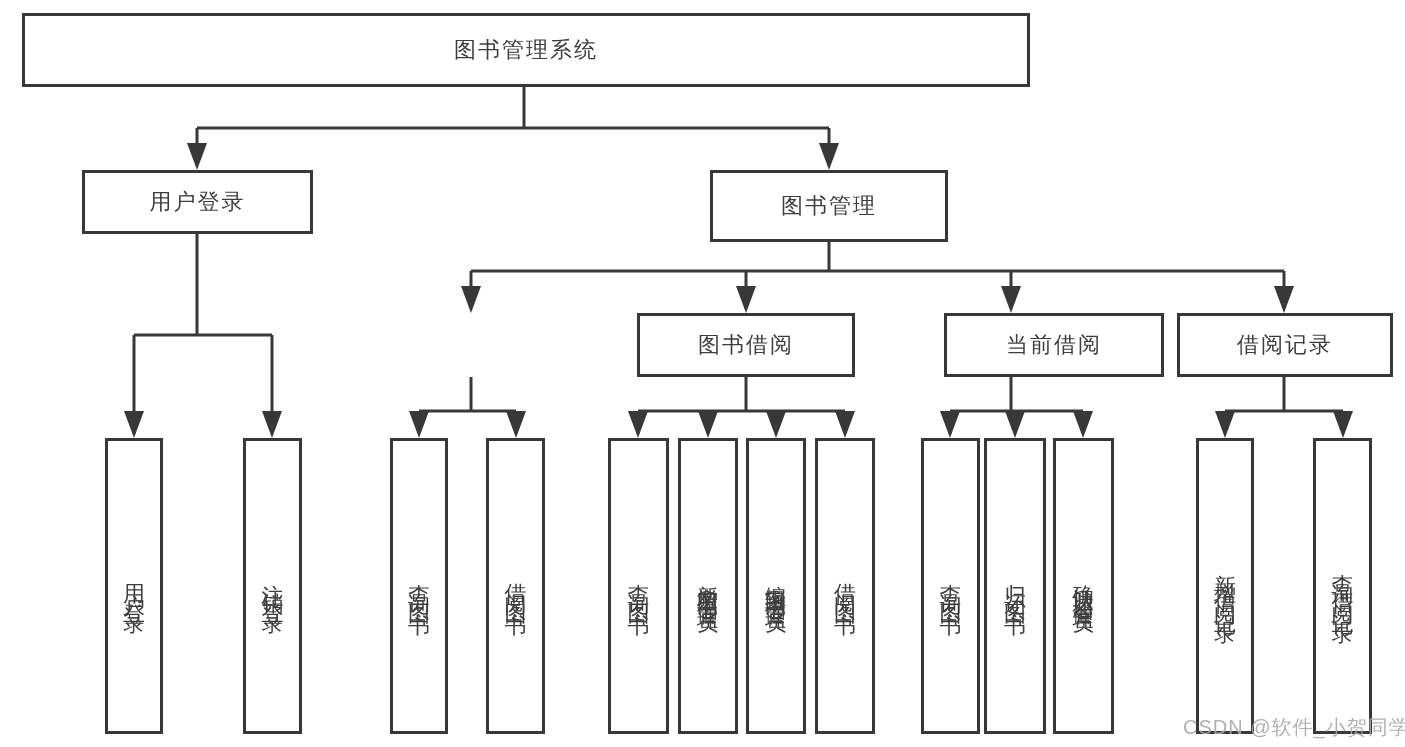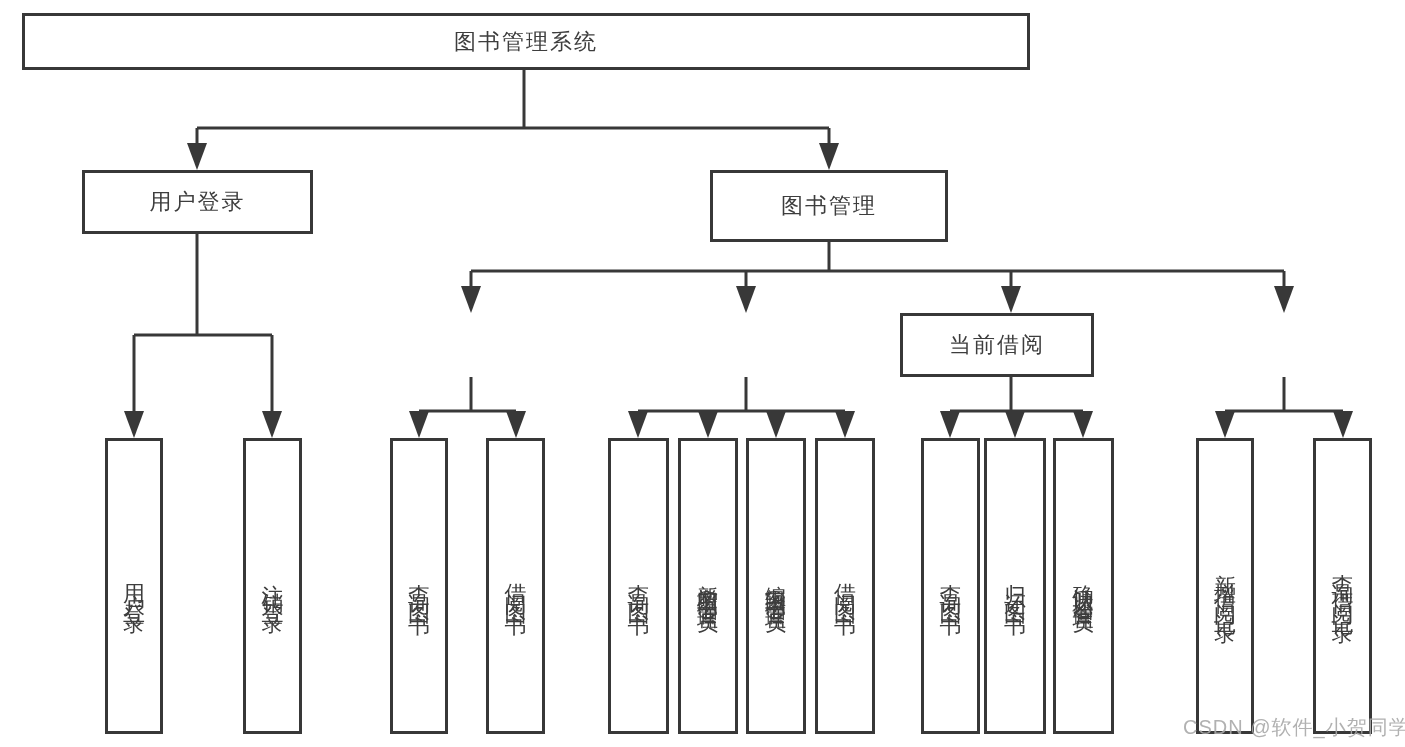--- a/index.html
+++ b/index.html
@@ -100,33 +100,39 @@
     <polygon points="940,411 960,411 950,438"></polygon>
     <polygon points="1005,411 1025,411 1015,438"></polygon>
     <polygon points="1073,411 1093,411 1083,438"></polygon>
 
     <line x1="1284" y1="377" x2="1284" y2="411"></line>
     <line x1="1225" y1="411" x2="1343" y2="411"></line>
     <polygon points="1215,411 1235,411 1225,438"></polygon>
     <polygon points="1333,411 1353,411 1343,438"></polygon>
   </svg>
 
-  <div class="box" style="left:22px;top:13px;width:1008px;height:57px">
+  <div class="box" style="left:22px;top:13px;width:1008px;height:74px">
     <span class="hlabel">图书管理系统</span>
   </div>
 
   <div class="box" style="left:82px;top:170px;width:231px;height:64px">
     <span class="hlabel">用户登录</span>
   </div>
   <div class="box" style="left:710px;top:170px;width:238px;height:72px">
     <span class="hlabel">图书管理</span>
   </div>
 
-  <div class="box" style="left:900px;top:313px;width:194px;height:64px">
+  <div class="box" style="left:637px;top:313px;width:218px;height:64px">
+    <span class="hlabel">图书借阅</span>
+  </div>
+  <div class="box" style="left:944px;top:313px;width:220px;height:64px">
     <span class="hlabel">当前借阅</span>
+  </div>
+  <div class="box" style="left:1177px;top:313px;width:216px;height:64px">
+    <span class="hlabel">借阅记录</span>
   </div>
 
   <div class="box" style="left:105px;top:438px;width:58px;height:296px">
     <span class="vtext">用户登录</span>
   </div>
   <div class="box" style="left:243px;top:438px;width:59px;height:296px">
     <span class="vtext">注销登录</span>
   </div>
 
   <div class="box" style="left:390px;top:438px;width:58px;height:296px">

